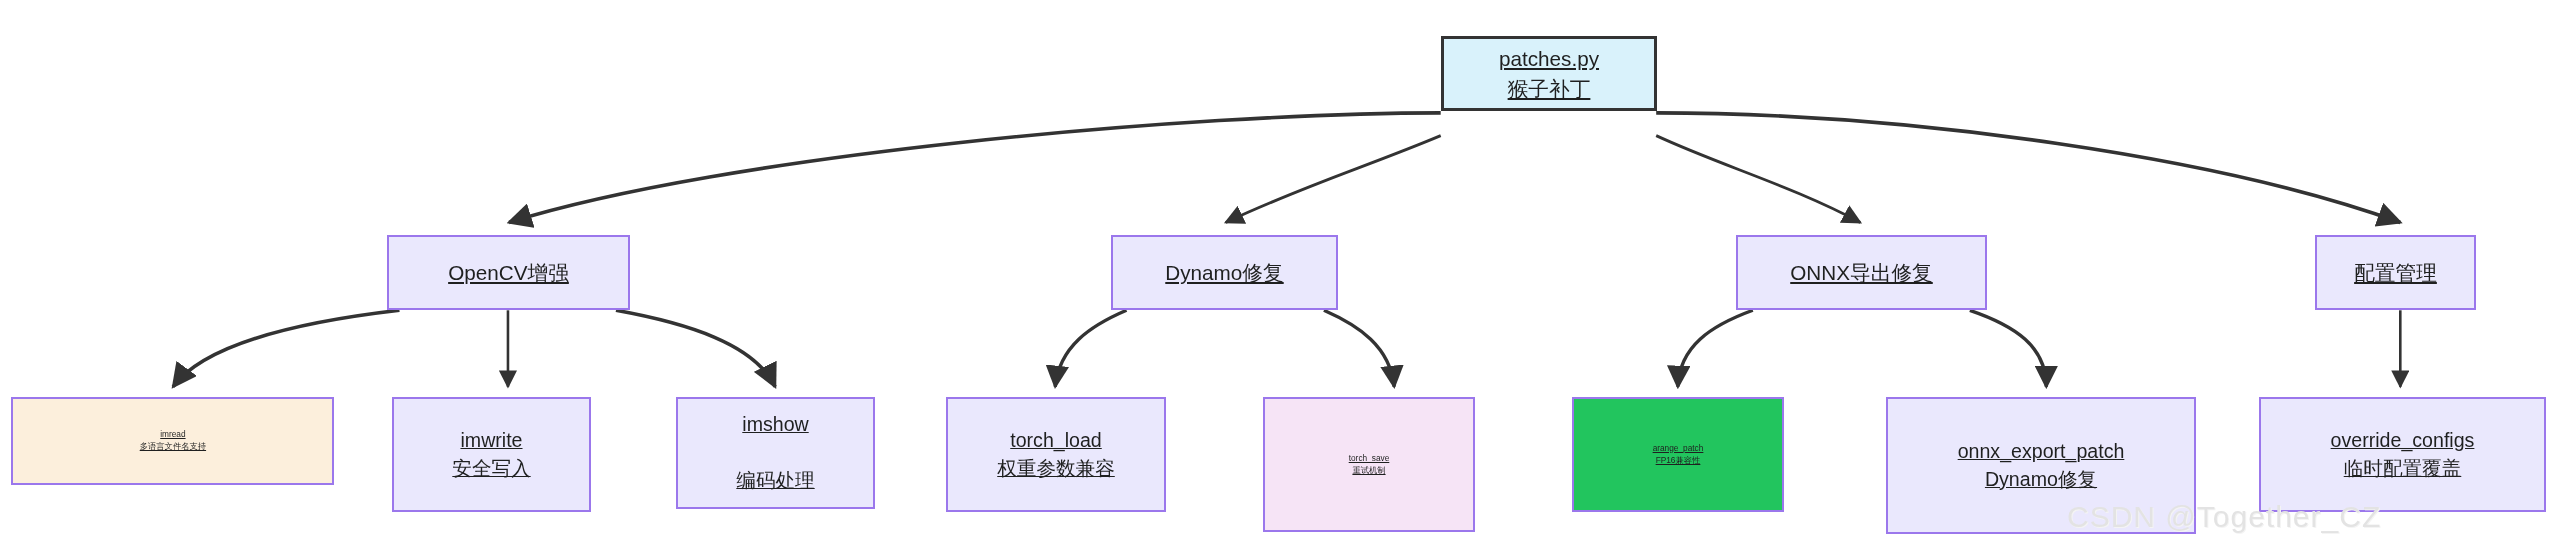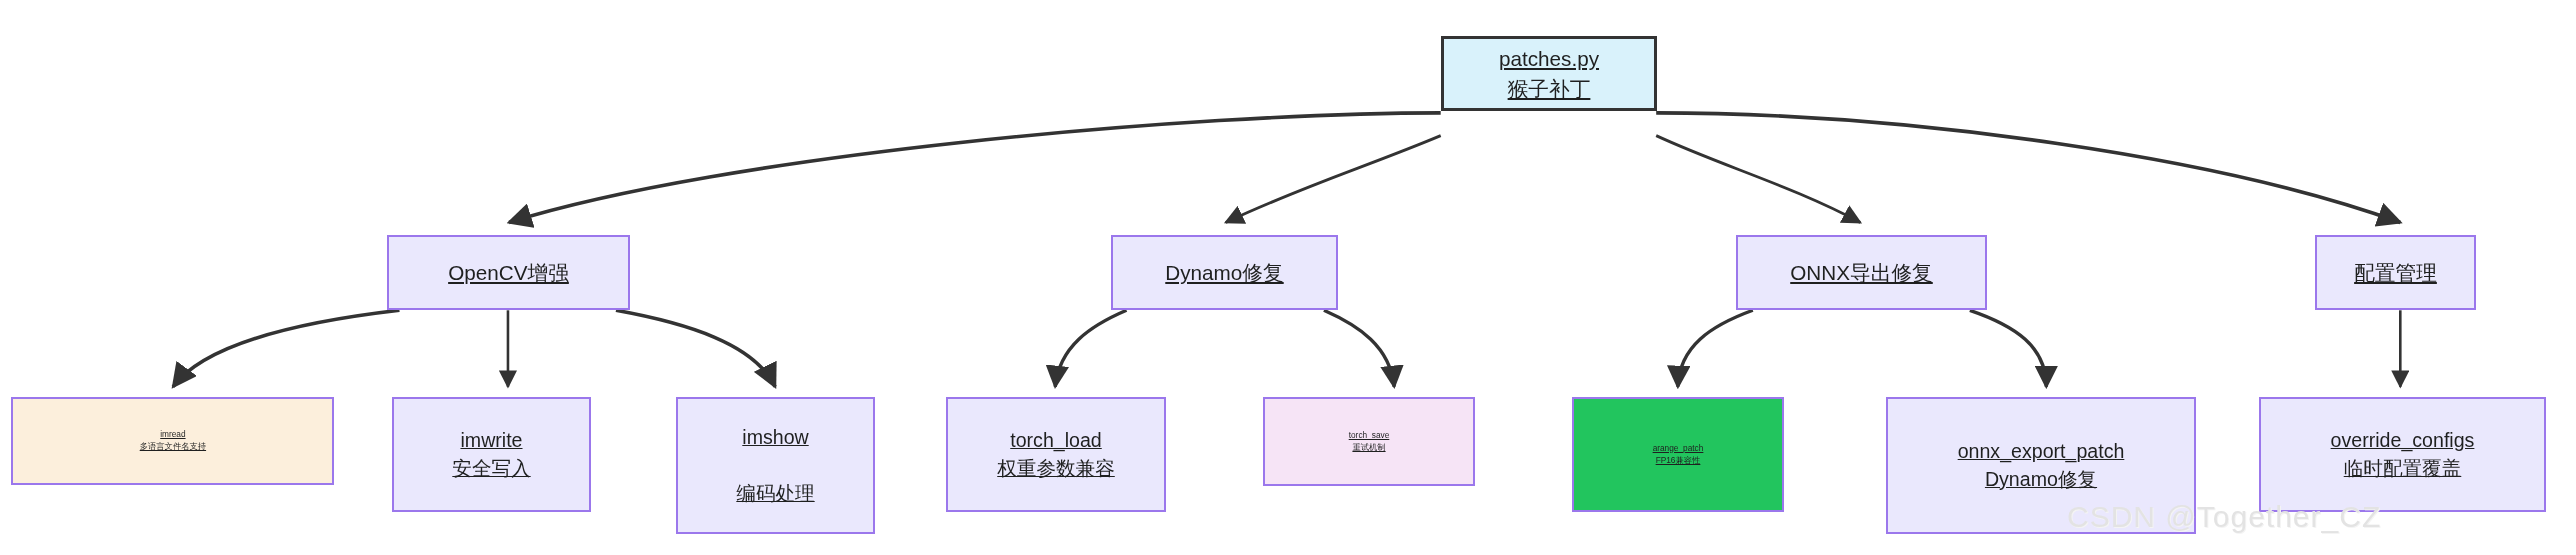--- a/index.html
+++ b/index.html
@@ -125,31 +125,31 @@
   <div class="node orange" style="left:11.4px; top:397px; width:323px; height:88px;">
     <span class="line1">imread</span>
     <span class="line2">多语言文件名支持</span>
   </div>
 
   <div class="node lav" style="left:392px; top:397px; width:199px; height:115px;">
     <span class="line1">imwrite</span>
     <span class="line2">安全写入</span>
   </div>
 
-  <div class="node lav" style="left:676px; top:397px; width:199px; height:137px;gap:28px;">
+  <div class="node lav" style="left:676px; top:397px; width:199px; height:112px;gap:28px;">
     <span class="line1">imshow</span>
     <span class="line2">编码处理</span>
   </div>
 
   <div class="node lav" style="left:946px; top:397px; width:220px; height:115px;">
     <span class="line1">torch_load</span>
     <span class="line2">权重参数兼容</span>
   </div>
 
-  <div class="node pink" style="left:1263px; top:397px; width:212px; height:89px;">
+  <div class="node pink" style="left:1263px; top:397px; width:212px; height:135px;">
     <span class="line1">torch_save</span>
     <span class="line2">重试机制</span>
   </div>
 
   <div class="node green" style="left:1572px; top:397px; width:212px; height:115px;">
     <span class="line1">arange_patch</span>
     <span class="line2">FP16兼容性</span>
   </div>
 
   <div class="node lav" style="left:1886px; top:397px; width:310px; height:137px;">

